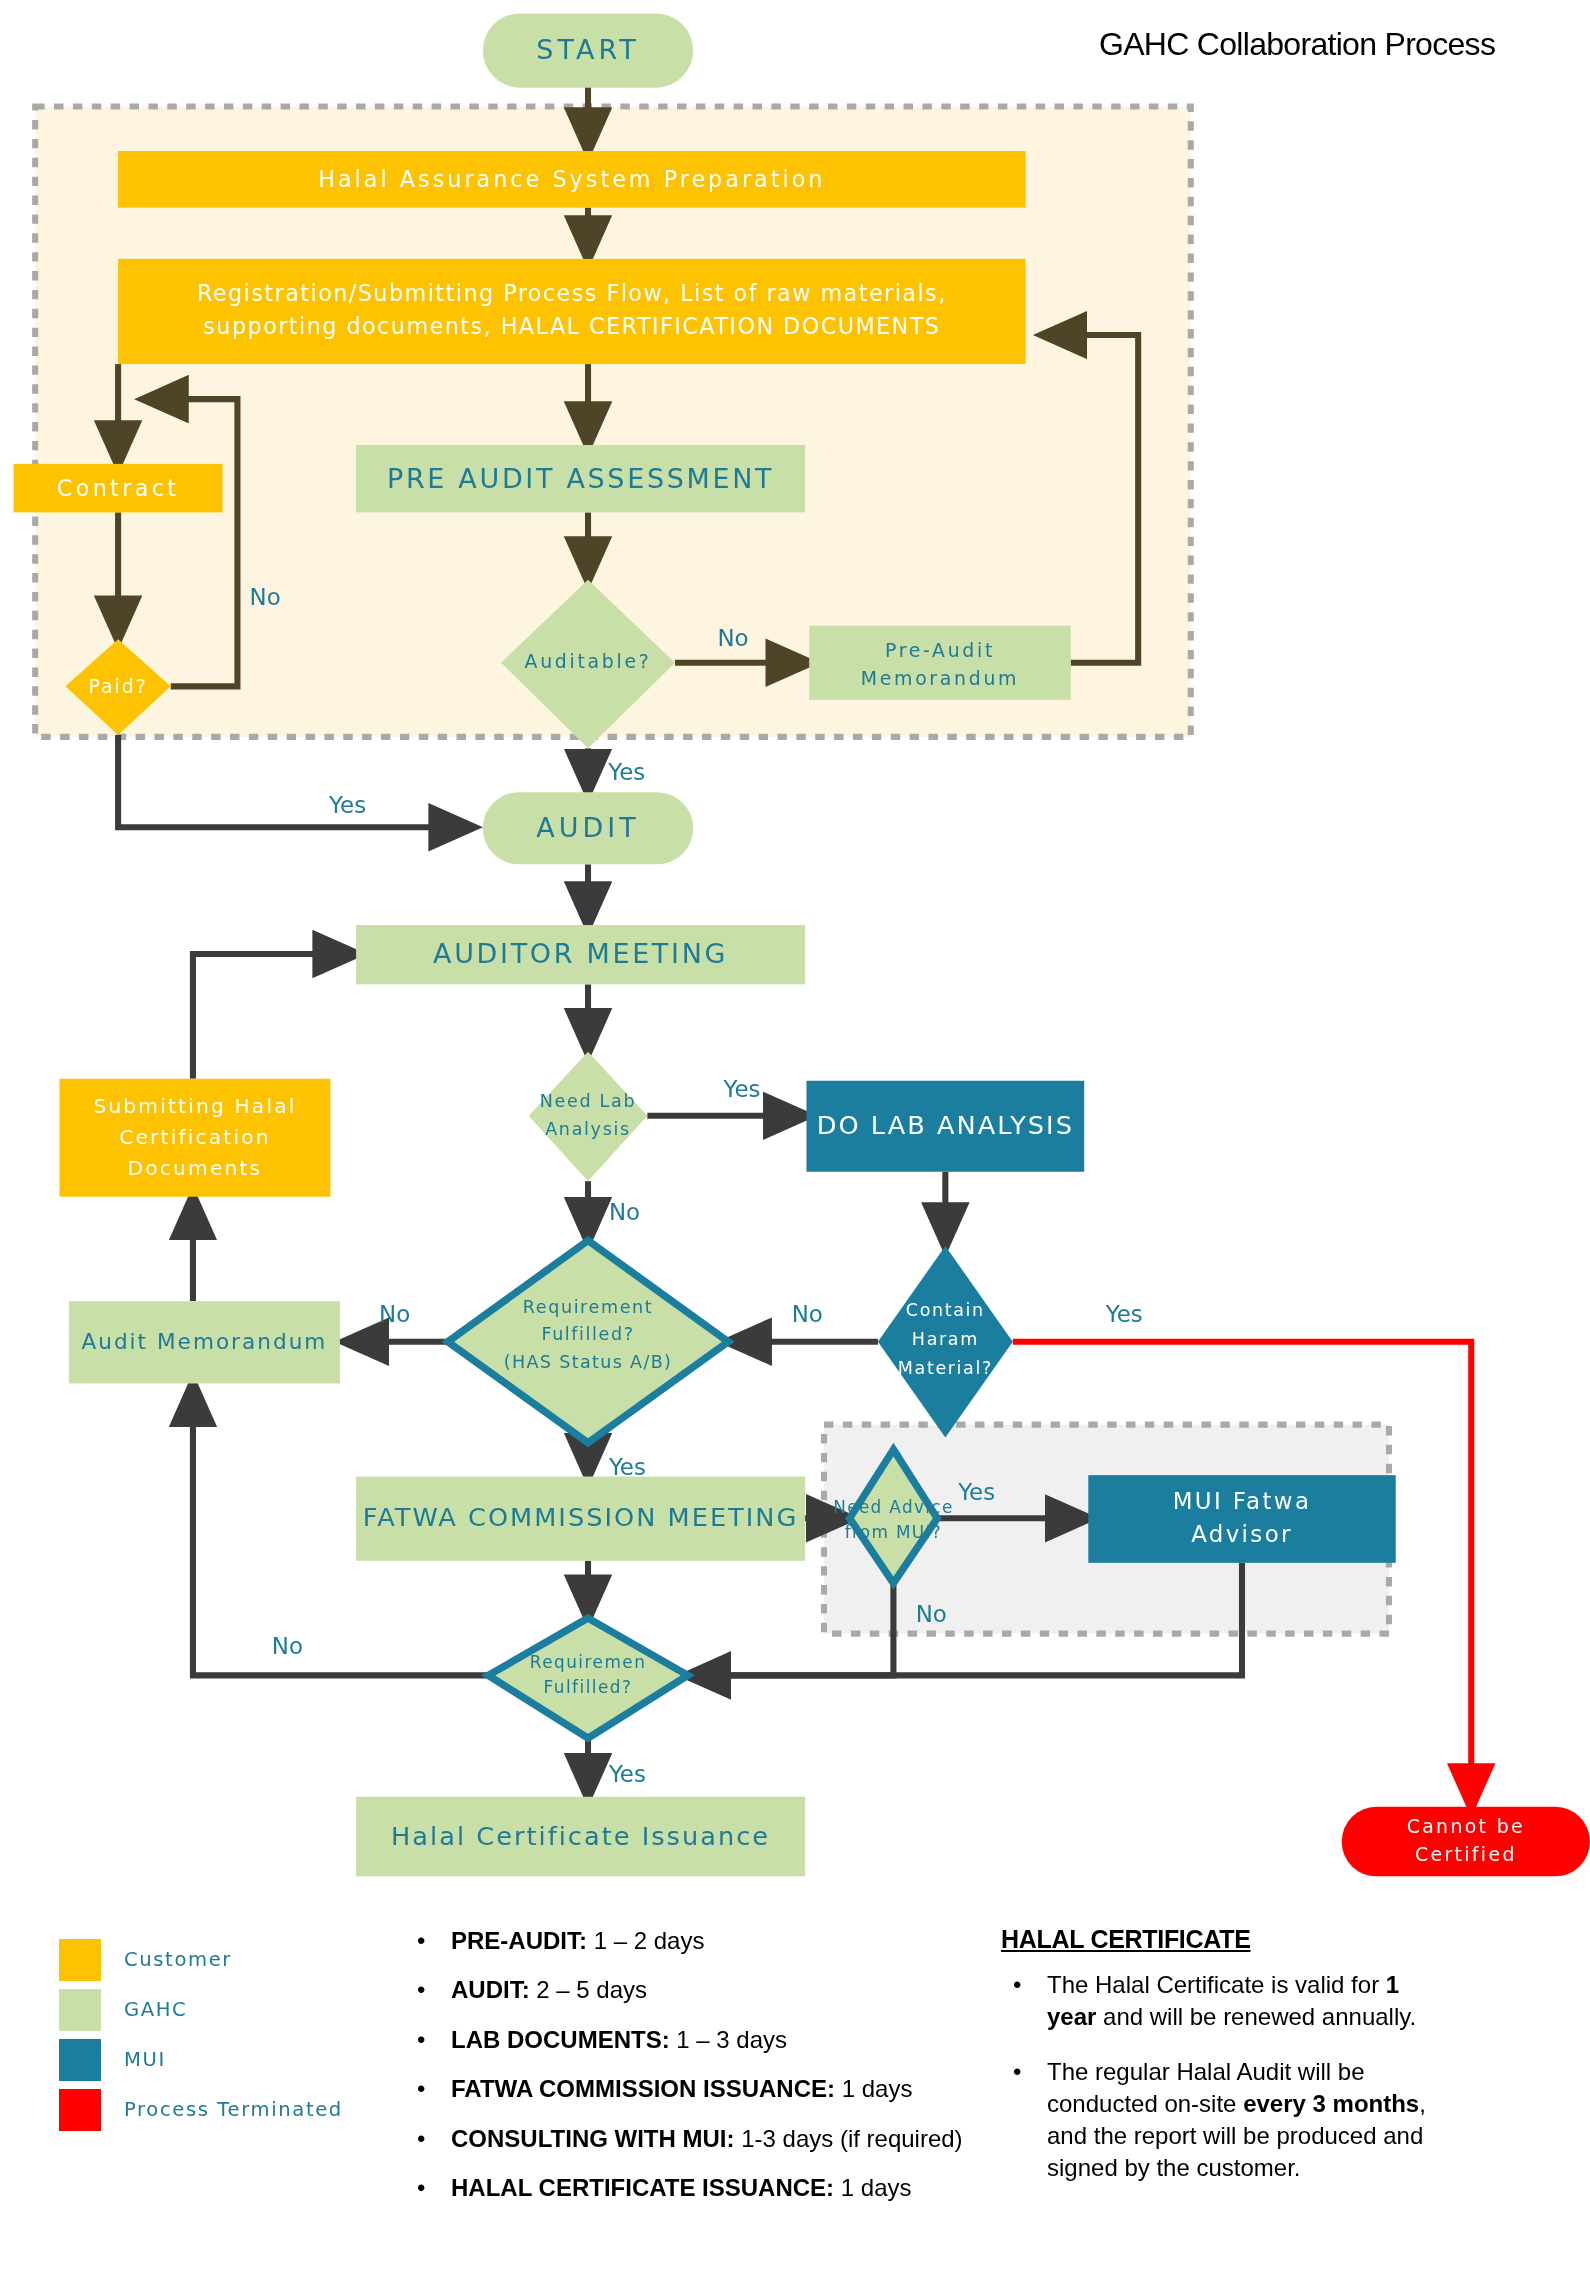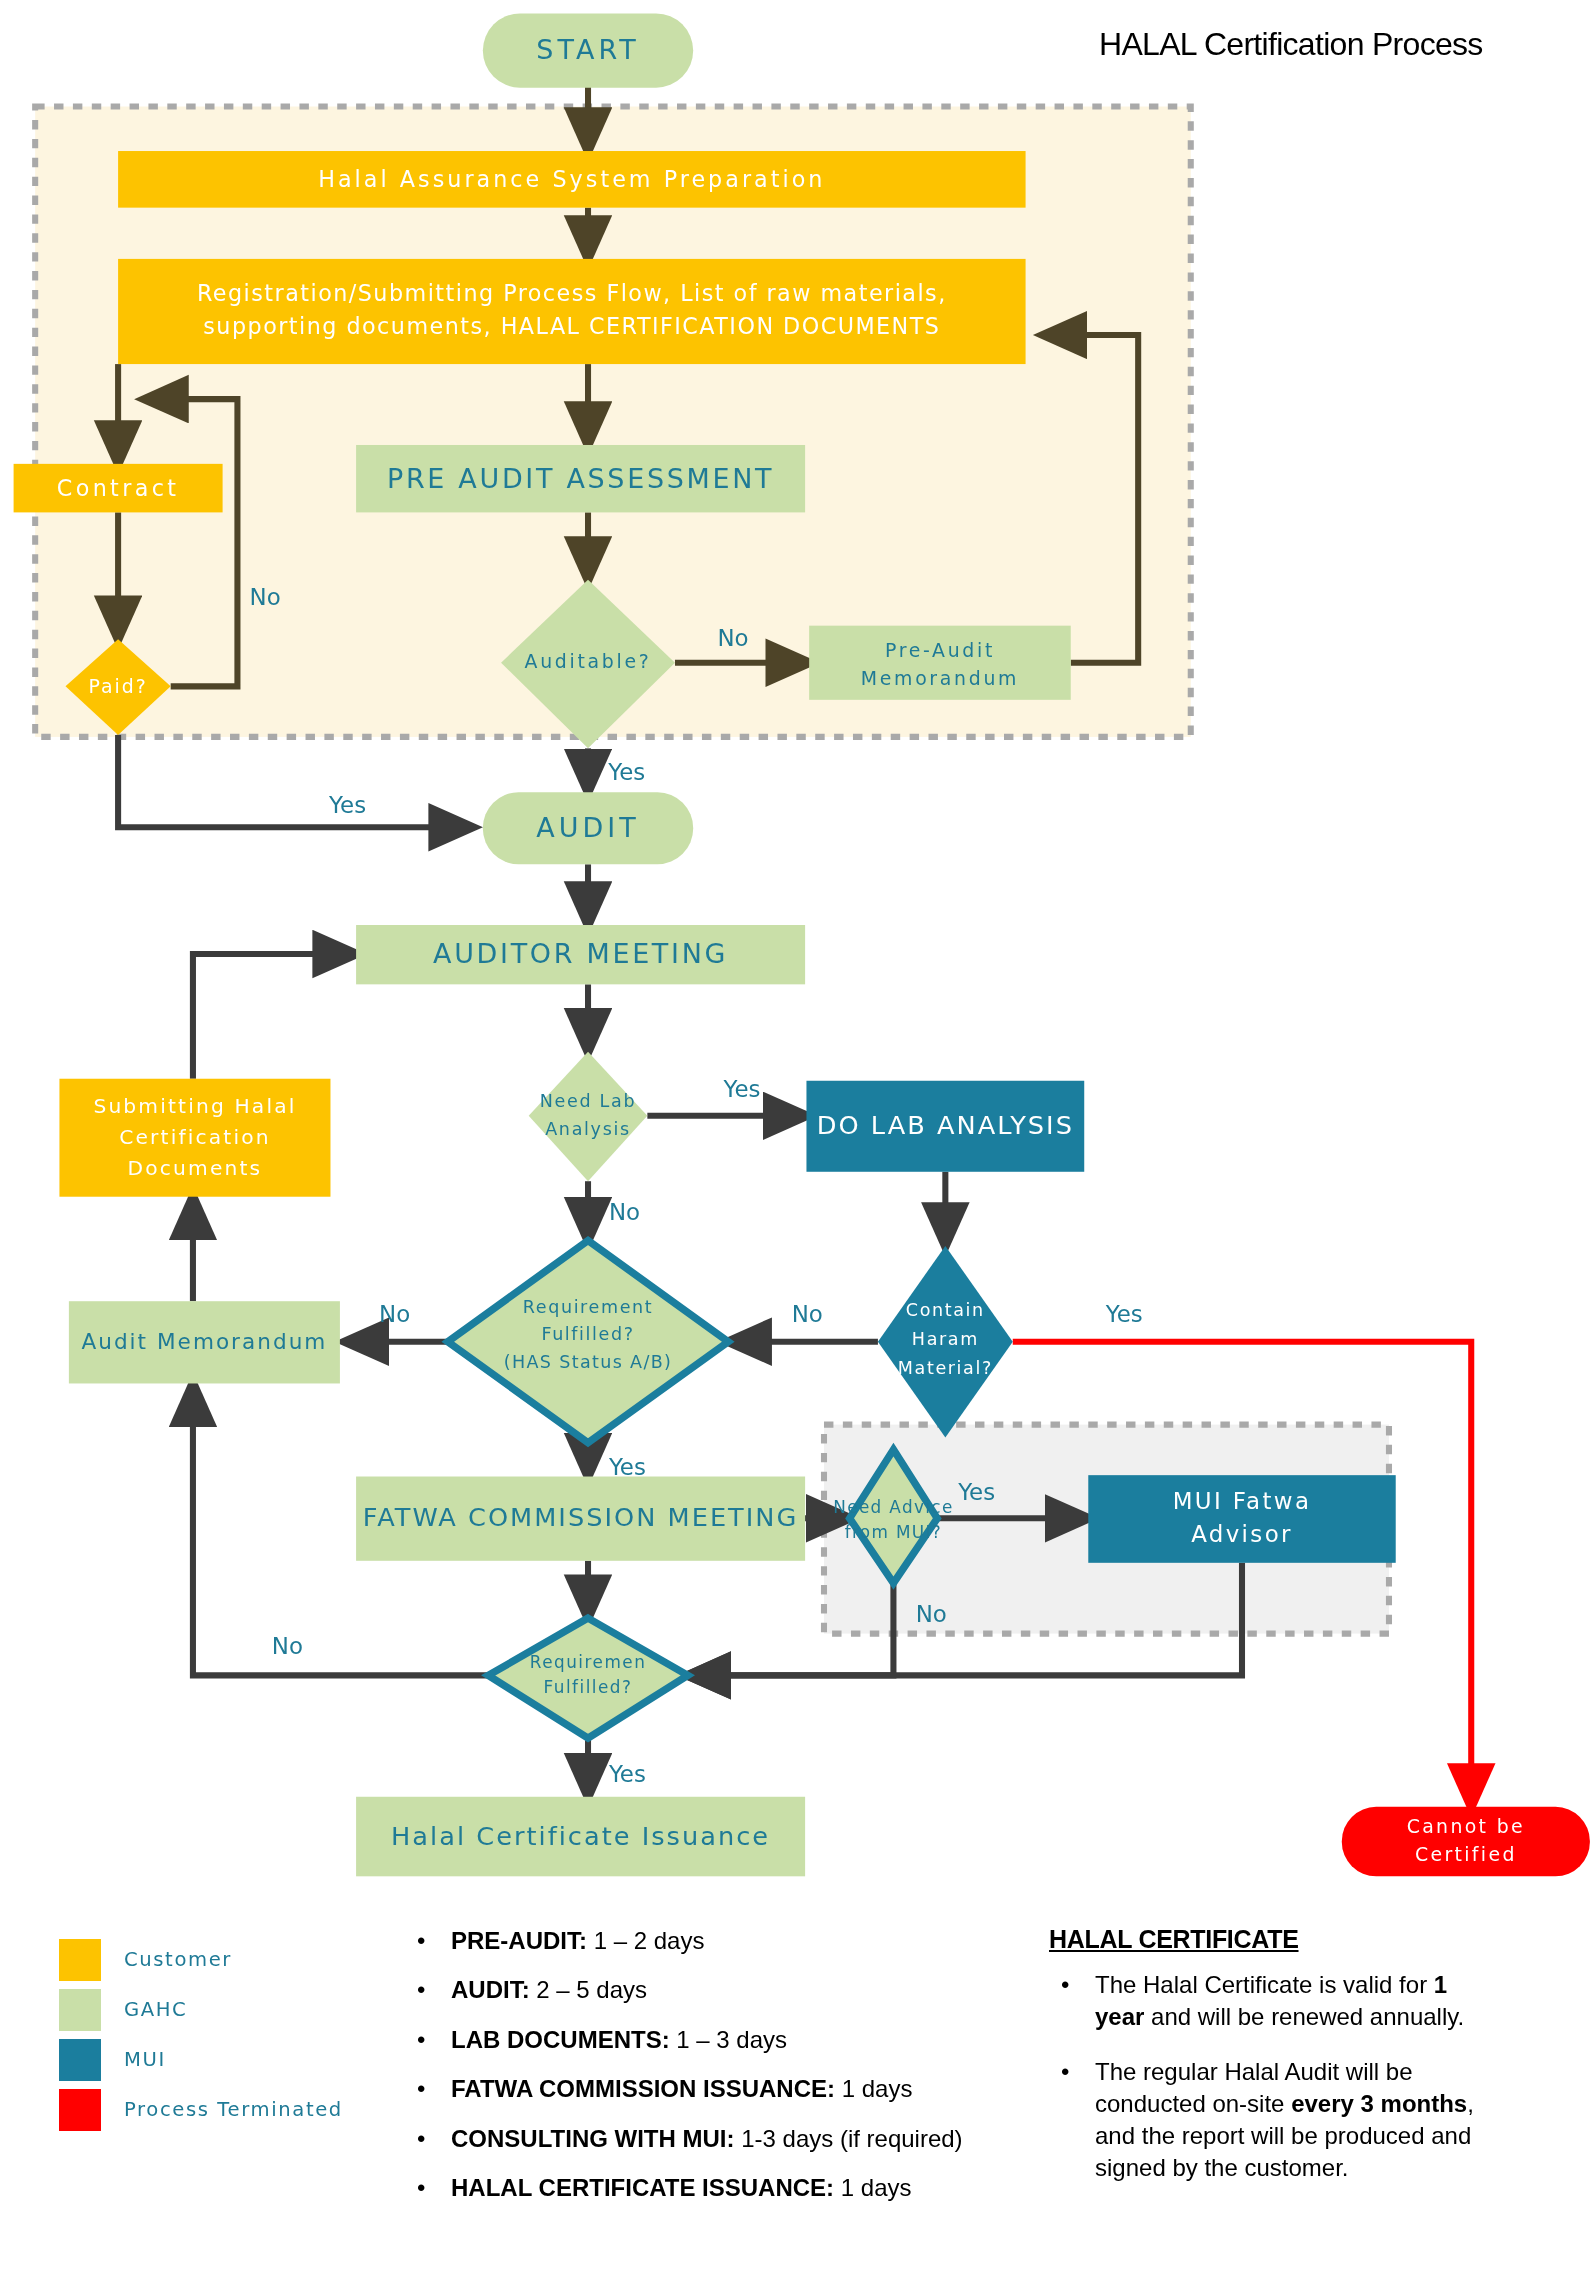--- a/index.html
+++ b/index.html
@@ -15,21 +15,21 @@
   
   .panel{position:absolute;font-family:"DejaVu Sans Condensed","Liberation Sans",sans-serif;color:#000;}
   .panel h3{margin:0 0 15px 0;font-size:25px;font-weight:bold;text-decoration:underline;
             font-family:"Liberation Sans",sans-serif;letter-spacing:-0.3px;}
   .panel ul{margin:0;padding:0;list-style:none;}
   .panel li{position:relative;padding-left:46px;margin-bottom:17.5px;font-size:24px;line-height:1.33;
             font-family:"Liberation Sans",sans-serif;}
   .panel li .bullet{position:absolute;left:12px;top:0;font-size:24px;}
   .panel li b{font-weight:bold;}
   #timeline-panel{left:405px;top:1925px;width:607px;}
-  #cert-panel{left:1049px;top:1925px;width:445px;}
+  #cert-panel{left:1001px;top:1925px;width:445px;}
   #cert-panel li{margin-bottom:23px;}
 
   
   #legend{position:absolute;left:59px;top:1939px;width:303px;text-align:center;}
   .legend-row{display:flex;align-items:center;margin-bottom:8px;}
   .legend-sw{width:42px;height:42px;flex:0 0 42px;margin-right:23px;}
   .legend-lb{font-size:19.6px;color:#1f7a96;letter-spacing:1.6px;line-height:1.28;
              font-family:"DejaVu Sans","Liberation Sans",sans-serif;}
 
   
@@ -37,21 +37,21 @@
               font-family:"Liberation Sans",sans-serif;letter-spacing:-0.7px;white-space:nowrap;}
   #preaudit-label{position:absolute;left:1164px;top:291px;font-size:38px;color:#000;
               font-family:"Liberation Sans",sans-serif;letter-spacing:0px;white-space:nowrap;
               transform:rotate(90deg);transform-origin:left top;}
 </style>
 </head>
 <body>
 
 <div id="root">
 
-  <div id="page-title">HALAL Certification Process</div>
+  <div id="page-title">GAHC Collaboration Process</div>
   <div id="preaudit-label">PRE-AUDIT</div>
 
   <svg id="flow" viewBox="0 0 2358 3404">
     <defs>
       <marker id="ah-dark" markerWidth="10" markerHeight="10" refX="7.2" refY="4" orient="auto">
         <path d="M0,0 L9,4 L0,8 z" fill="#3B3B3B"></path>
       </marker>
       <marker id="ah-brown" markerWidth="10" markerHeight="10" refX="7.2" refY="4" orient="auto">
         <path d="M0,0 L9,4 L0,8 z" fill="#4E4428"></path>
       </marker>

